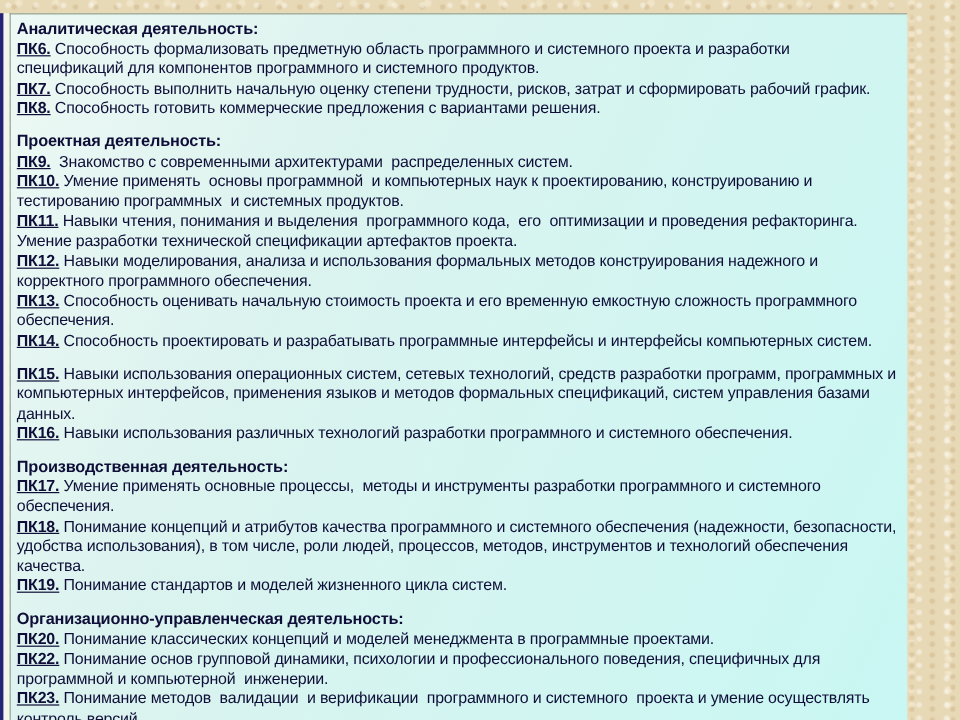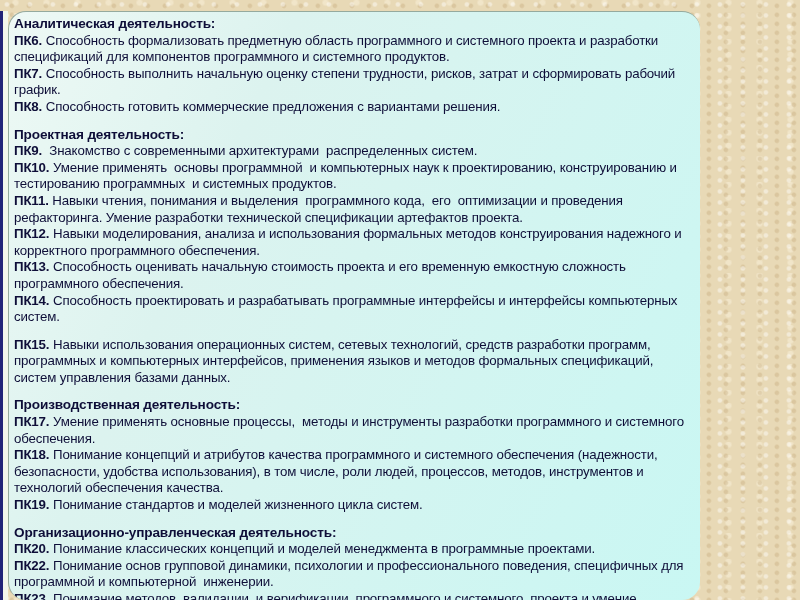--- a/index.html
+++ b/index.html
@@ -9,34 +9,34 @@
     background-color:#e8d9b6;
     background-image:
       radial-gradient(circle at 30% 40%, rgba(255,255,255,.45) 0 1.5px, transparent 3px),
       radial-gradient(circle at 70% 65%, rgba(186,156,106,.30) 0 1.5px, transparent 3px),
       radial-gradient(circle at 50% 20%, rgba(255,248,230,.40) 0 2px, transparent 4px);
     background-size:23px 11px,17px 9px,31px 13px;
   }
   .left-navy{position:absolute;left:0;top:11px;width:3px;height:589px;background:#232378;}
   .left-gutter{position:absolute;left:3px;top:11px;width:5px;height:589px;background:#f3f6ec;}
   .content-box{
-    position:absolute;left:8px;top:11px;width:692px;height:589px;
+    position:absolute;left:8px;top:11px;width:748px;height:589px;
     box-sizing:border-box;
     border-top:1px solid #95aa9e;border-left:1px solid #95aa9e;
     background:linear-gradient(115deg,#eef9f5 0%,#dcf3ef 30%,#c9f7f3 100%);
-    padding:4px 8px 0 5px;overflow:hidden;border-radius:18px;
+    padding:4px 8px 0 5px;overflow:hidden;
   }
   .sec{margin:0 0 11px 0;}
   .sec:last-child{margin-bottom:0;}
   .heading,.item{
     margin:0;font-size:13.3px;line-height:16.6px;color:#0e0e38;
     letter-spacing:-0.15px;white-space:pre-wrap;
   }
   .heading{font-weight:bold;font-size:13.6px;}
-  .code{font-weight:bold;}
+  .code{font-weight:bold;text-decoration:underline;}
 </style>
 </head>
 <body>
 
 <div class="screen">
   <div class="left-navy"></div>
   <div class="left-gutter"></div>
 
   <div class="content-box">
 
@@ -52,20 +52,21 @@
       <p class="item"><b class="code">ПК9.</b> <span> Знакомство с современными архитектурами  распределенных систем.</span></p>
       <p class="item"><b class="code">ПК10.</b> <span>Умение применять  основы программной  и компьютерных наук к проектированию, конструированию и тестированию программных  и системных продуктов.</span></p>
       <p class="item"><b class="code">ПК11.</b> <span>Навыки чтения, понимания и выделения  программного кода,  его  оптимизации и проведения рефакторинга. Умение разработки технической спецификации артефактов проекта.</span></p>
       <p class="item"><b class="code">ПК12.</b> <span>Навыки моделирования, анализа и использования формальных методов конструирования надежного и корректного программного обеспечения.</span></p>
       <p class="item"><b class="code">ПК13.</b> <span>Способность оценивать начальную стоимость проекта и его временную емкостную сложность программного обеспечения.</span></p>
       <p class="item"><b class="code">ПК14.</b> <span>Способность проектировать и разрабатывать программные интерфейсы и интерфейсы компьютерных систем.</span></p>
     </section>
 
     <section class="sec">
       <p class="item"><b class="code">ПК15.</b> <span>Навыки использования операционных систем, сетевых технологий, средств разработки программ, программных и компьютерных интерфейсов, применения языков и методов формальных спецификаций, систем управления базами данных.</span></p>
+      <p class="item"><b class="code">ПК16.</b> <span>Навыки использования различных технологий разработки программного и системного обеспечения.</span></p>
     </section>
 
     <section class="sec">
       <p class="heading">Производственная деятельность:</p>
       <p class="item"><b class="code">ПК17.</b> <span>Умение применять основные процессы,  методы и инструменты разработки программного и системного обеспечения.</span></p>
       <p class="item"><b class="code">ПК18.</b> <span>Понимание концепций и атрибутов качества программного и системного обеспечения (надежности, безопасности, удобства использования), в том числе, роли людей, процессов, методов, инструментов и технологий обеспечения качества.</span></p>
       <p class="item"><b class="code">ПК19.</b> <span>Понимание стандартов и моделей жизненного цикла систем.</span></p>
     </section>
 
     <section class="sec">

